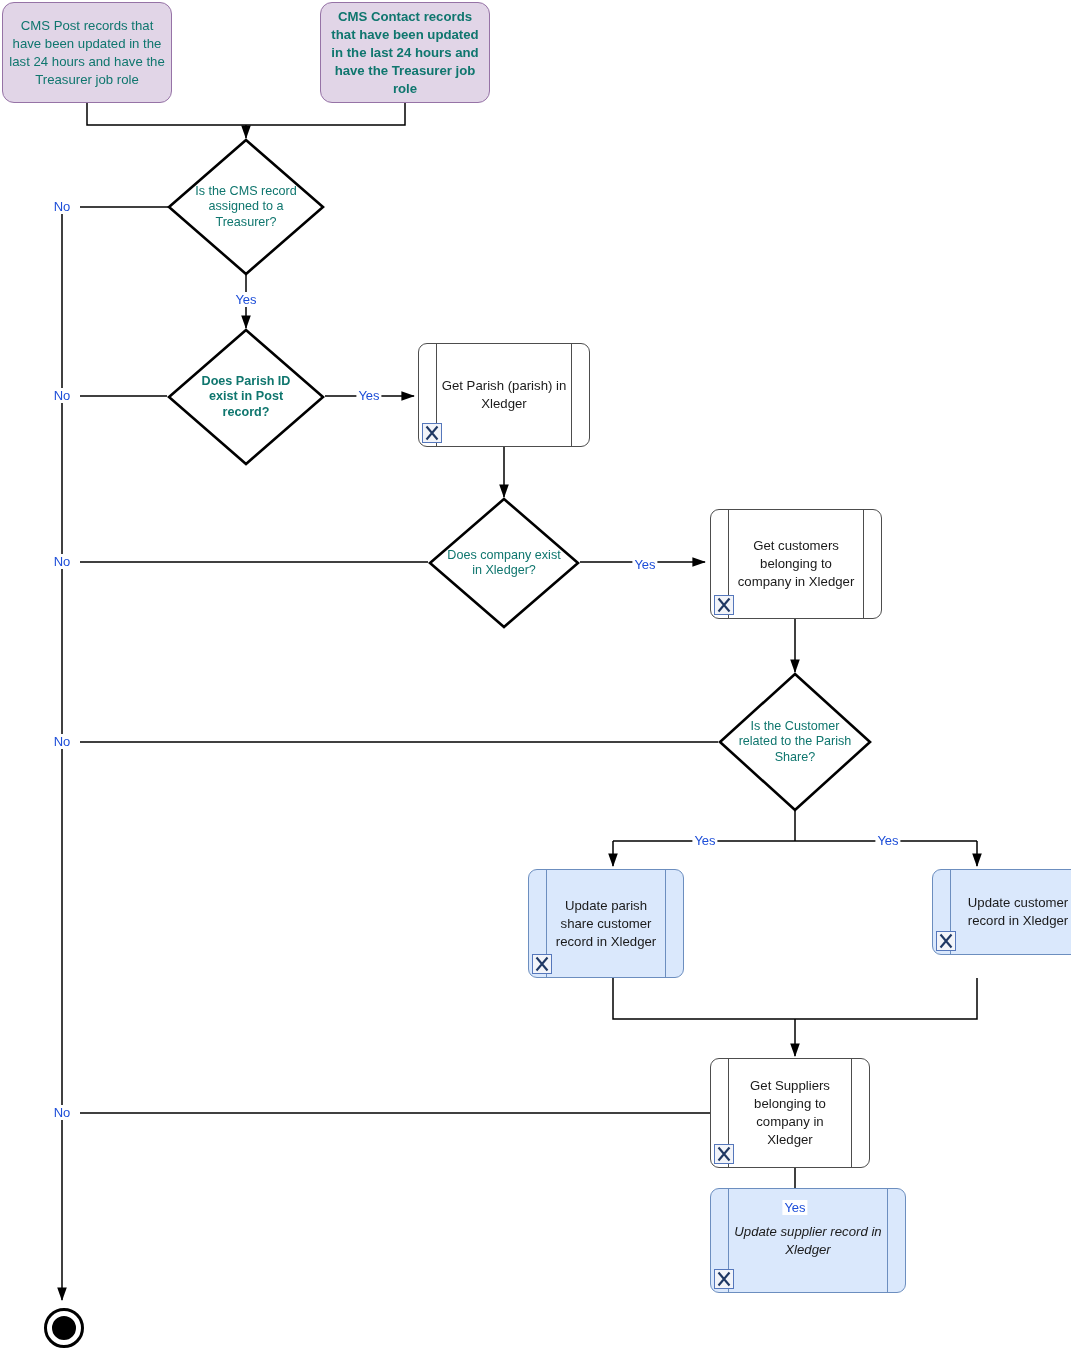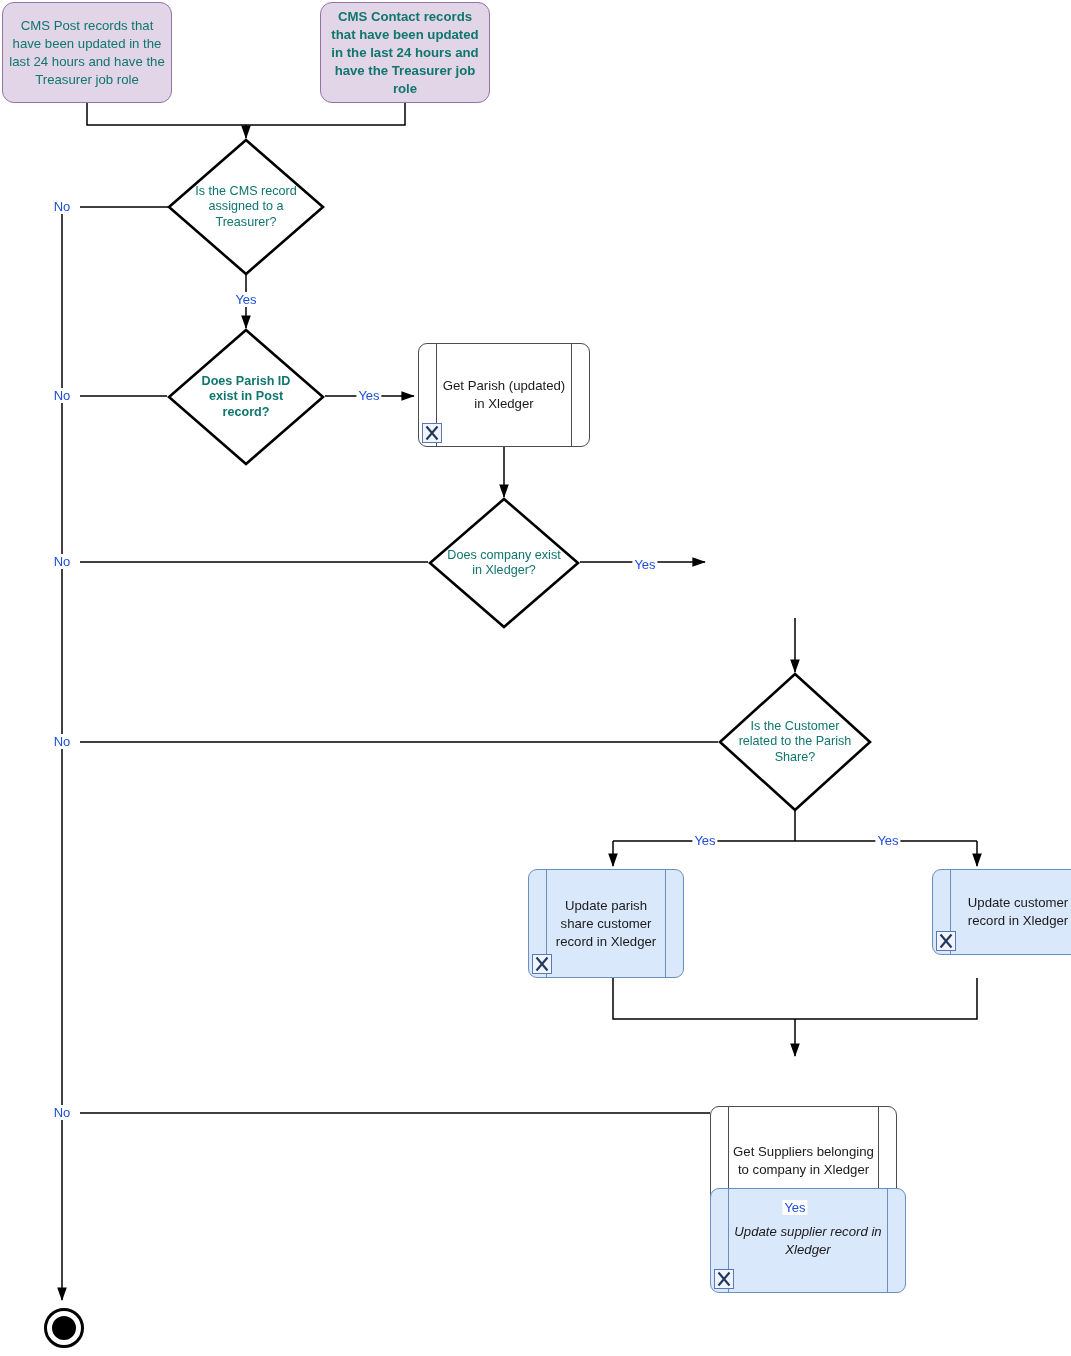--- a/index.html
+++ b/index.html
@@ -227,28 +227,38 @@
   <div class="decision" style="left:718px; top:672px; width:154px; height:140px;">
     <svg class="dshape" viewBox="0 0 154 140" preserveAspectRatio="none">
       <polygon points="77,2 152,70 77,138 2,70" fill="#ffffff" stroke="#000000" stroke-width="2.6"></polygon>
     </svg>
     <div class="dlabel">Is the Customer related to the Parish Share?</div>
   </div>
 
   <div class="task" style="left:418px; top:343px; width:172px; height:104px;">
     <div class="bar left"></div>
     <div class="bar right"></div>
-    <div class="tlabel">Get Parish (updated) in Xledger</div>
-    <div class="xmark">
-      <svg width="18" height="18" viewBox="0 0 18 18" xmlns="http://www.w3.org/2000/svg">
-        <path d="M3.5,2.5 L14.5,15.5 M14.5,2.5 L3.5,15.5" stroke="#1f3864" stroke-width="2.1" fill="none"></path>
-      </svg>
-    </div>
-  </div>
-
+    <div class="tlabel">Get Parish (parish) in Xledger</div>
+    <div class="xmark">
+      <svg width="18" height="18" viewBox="0 0 18 18" xmlns="http://www.w3.org/2000/svg">
+        <path d="M3.5,2.5 L14.5,15.5 M14.5,2.5 L3.5,15.5" stroke="#1f3864" stroke-width="2.1" fill="none"></path>
+      </svg>
+    </div>
+  </div>
+
+  <div class="task" style="left:710px; top:509px; width:172px; height:110px;">
+    <div class="bar left"></div>
+    <div class="bar right"></div>
+    <div class="tlabel">Get customers belonging to company in Xledger</div>
+    <div class="xmark">
+      <svg width="18" height="18" viewBox="0 0 18 18" xmlns="http://www.w3.org/2000/svg">
+        <path d="M3.5,2.5 L14.5,15.5 M14.5,2.5 L3.5,15.5" stroke="#1f3864" stroke-width="2.1" fill="none"></path>
+      </svg>
+    </div>
+  </div>
 
   <div class="task blue" style="left:528px; top:869px; width:156px; height:109px;">
     <div class="bar left"></div>
     <div class="bar right"></div>
     <div class="tlabel">Update parish share customer record in Xledger</div>
     <div class="xmark">
       <svg width="18" height="18" viewBox="0 0 18 18" xmlns="http://www.w3.org/2000/svg">
         <path d="M3.5,2.5 L14.5,15.5 M14.5,2.5 L3.5,15.5" stroke="#1f3864" stroke-width="2.1" fill="none"></path>
       </svg>
     </div>
@@ -258,21 +268,21 @@
     <div class="bar left"></div>
     <div class="bar right"></div>
     <div class="tlabel">Update customer record in Xledger</div>
     <div class="xmark">
       <svg width="18" height="18" viewBox="0 0 18 18" xmlns="http://www.w3.org/2000/svg">
         <path d="M3.5,2.5 L14.5,15.5 M14.5,2.5 L3.5,15.5" stroke="#1f3864" stroke-width="2.1" fill="none"></path>
       </svg>
     </div>
   </div>
 
-  <div class="task" style="left:710px; top:1106px; width:187px; height:110px;">
+  <div class="task" style="left:710px; top:1058px; width:160px; height:110px;">
     <div class="bar left"></div>
     <div class="bar right"></div>
     <div class="tlabel">Get Suppliers belonging to company in Xledger</div>
     <div class="xmark">
       <svg width="18" height="18" viewBox="0 0 18 18" xmlns="http://www.w3.org/2000/svg">
         <path d="M3.5,2.5 L14.5,15.5 M14.5,2.5 L3.5,15.5" stroke="#1f3864" stroke-width="2.1" fill="none"></path>
       </svg>
     </div>
   </div>
 

